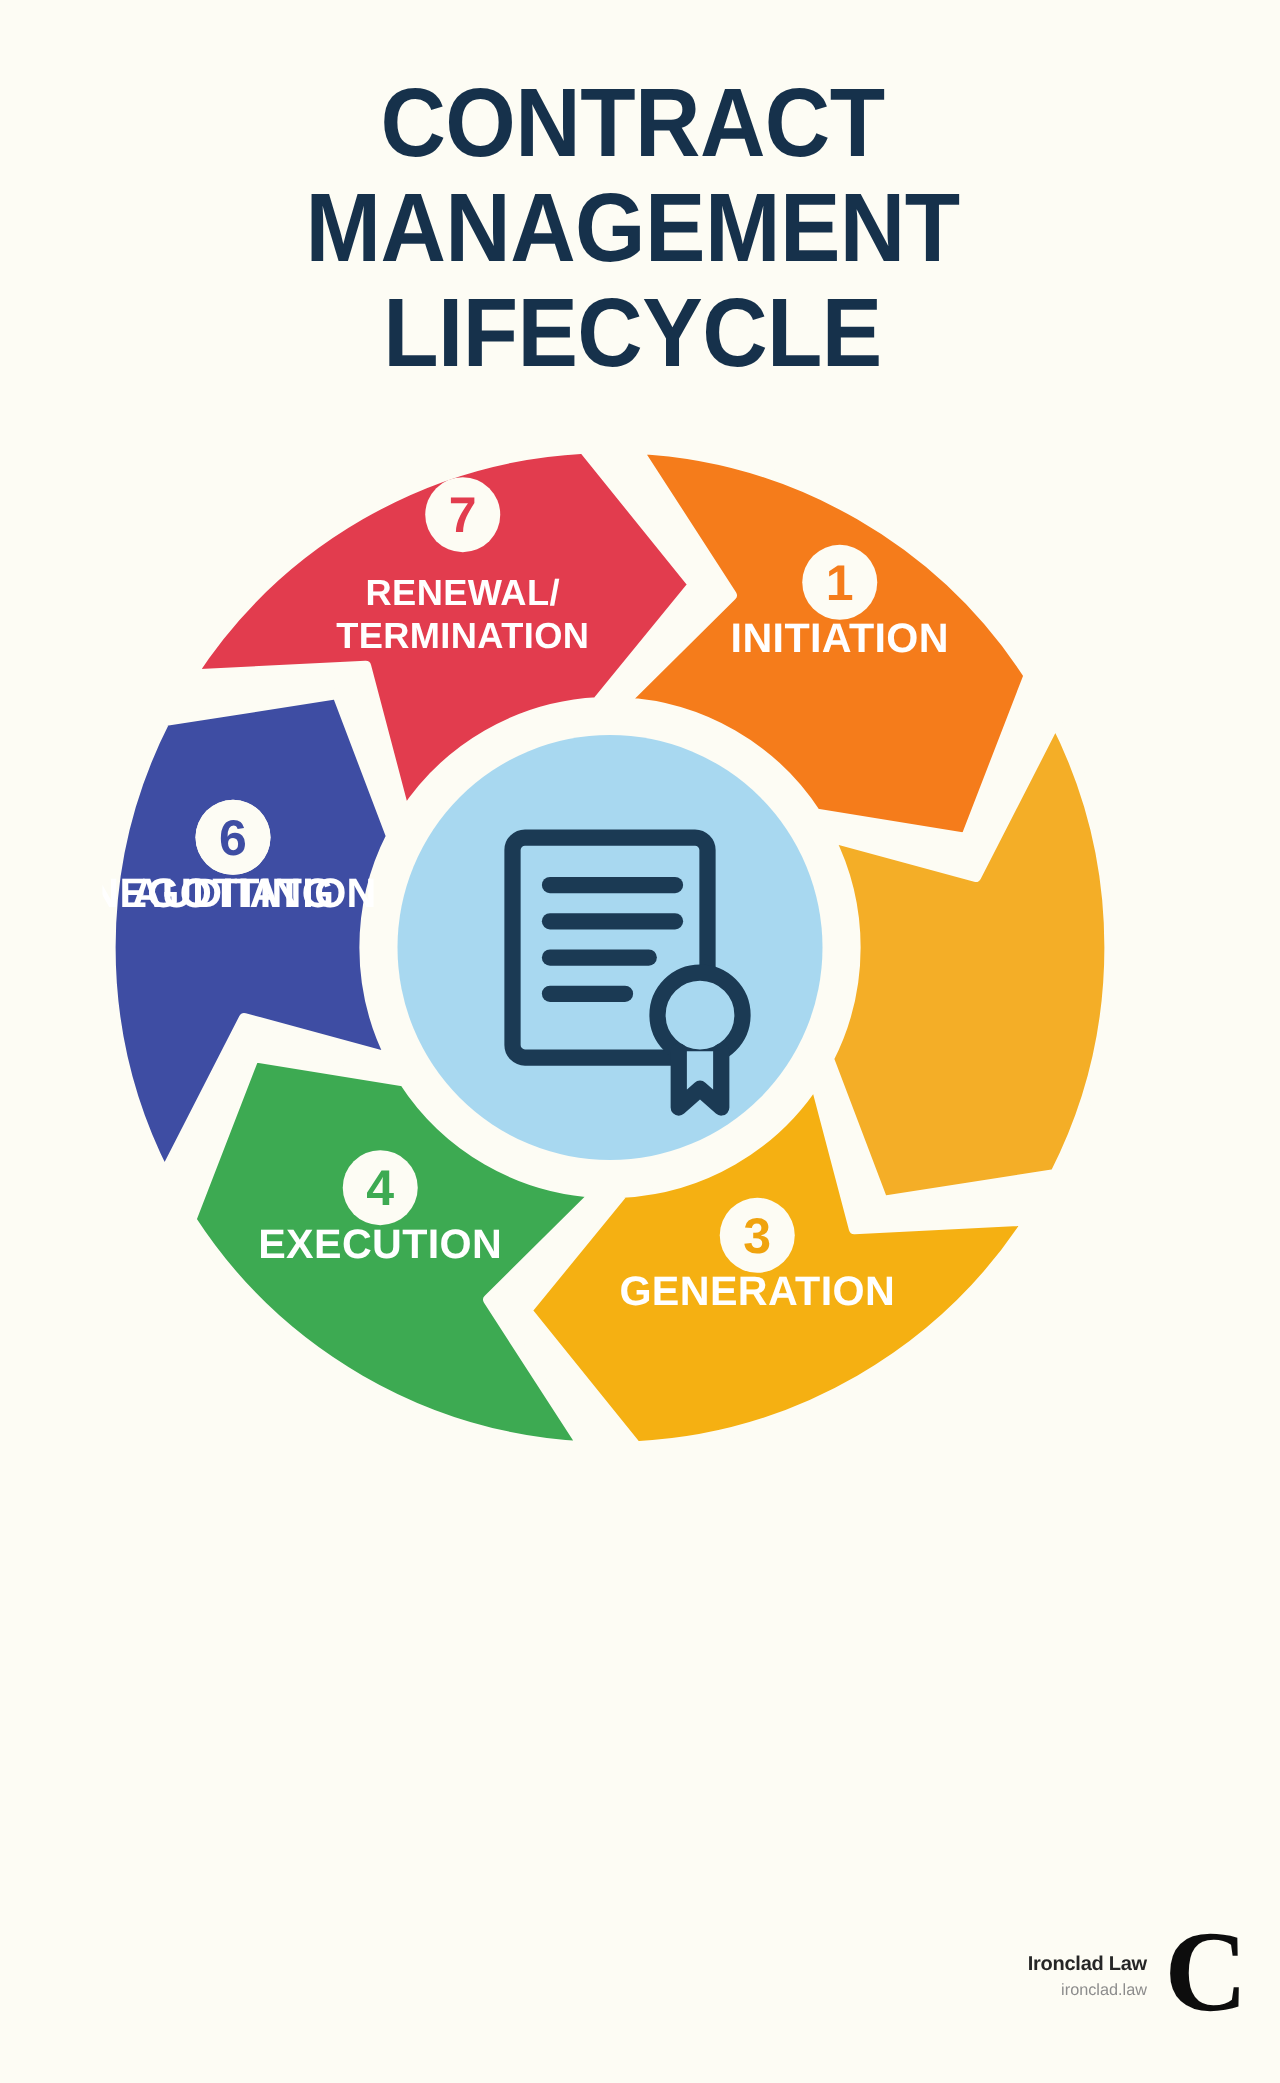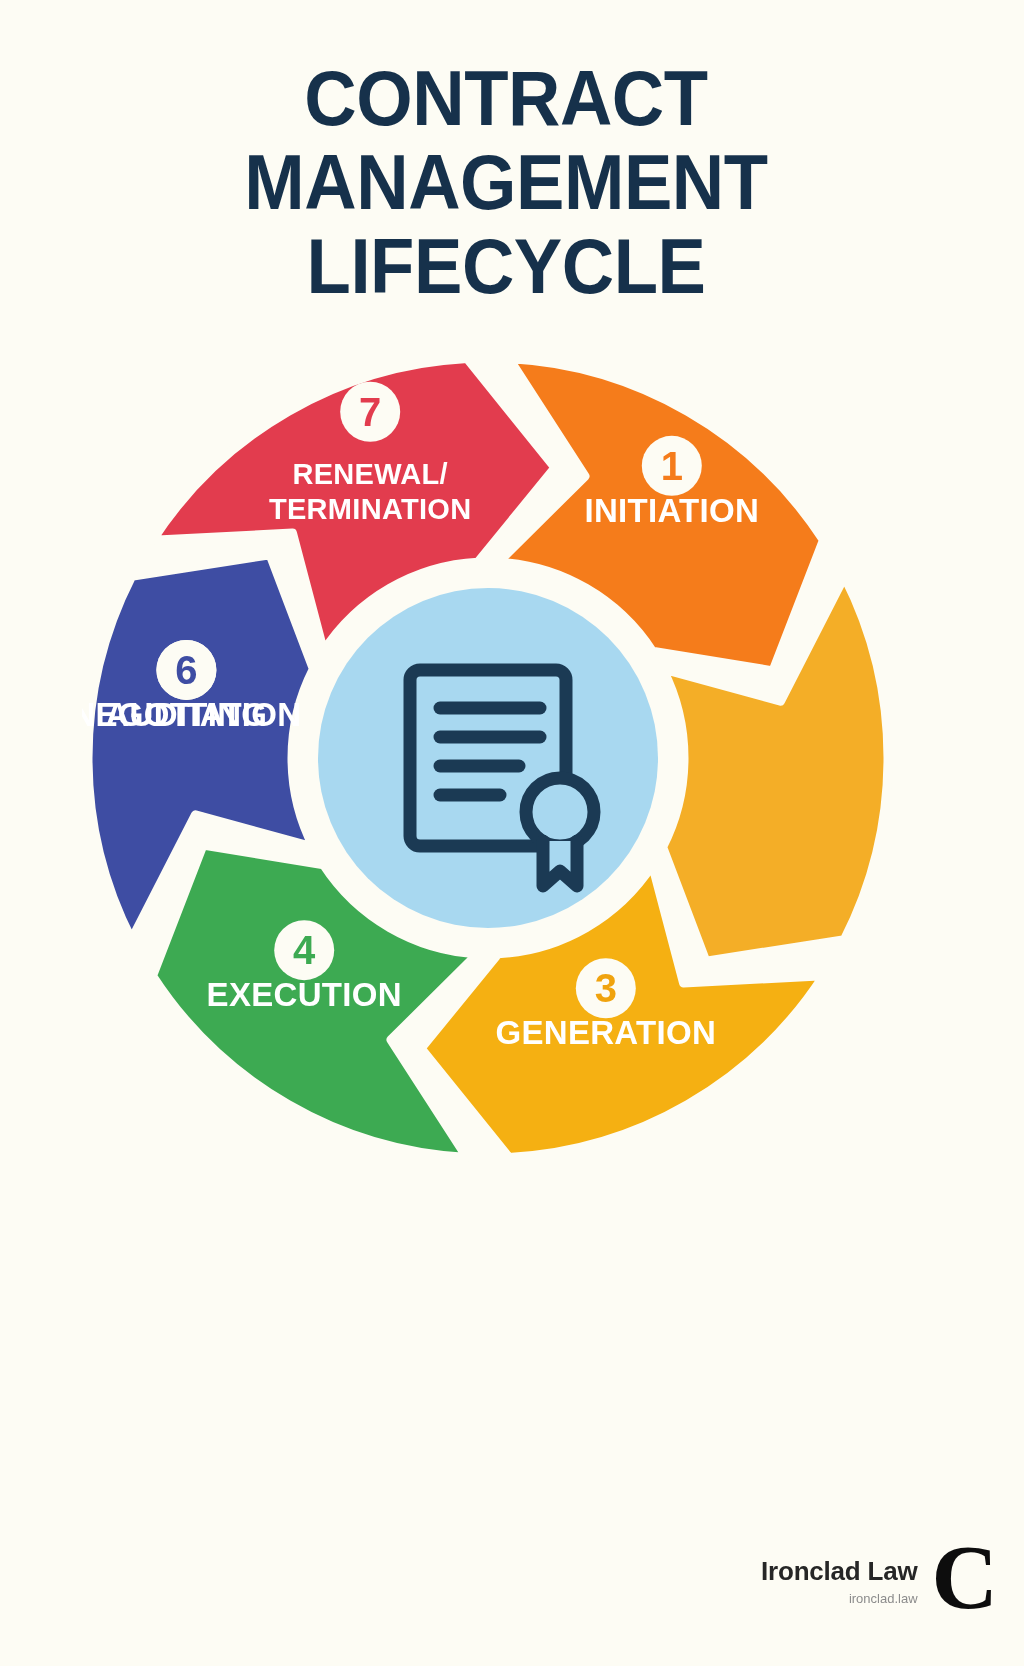--- a/index.html
+++ b/index.html
@@ -74,21 +74,21 @@
     align-items: center;
     gap: 14px;
   }
   .footer-text {
     text-align: right;
     line-height: 1.22;
   }
   .brand-name {
     font-family: "Liberation Sans", sans-serif;
     font-weight: bold;
-    font-size: 26px;
+    font-size: 16px;
     color: #262626;
     letter-spacing: -0.2px;
   }
   .brand-url {
     font-family: "Liberation Sans", sans-serif;
     font-size: 13px;
     color: #8C8C8C;
     margin-top: 3px;
   }
   .brand-mark {

